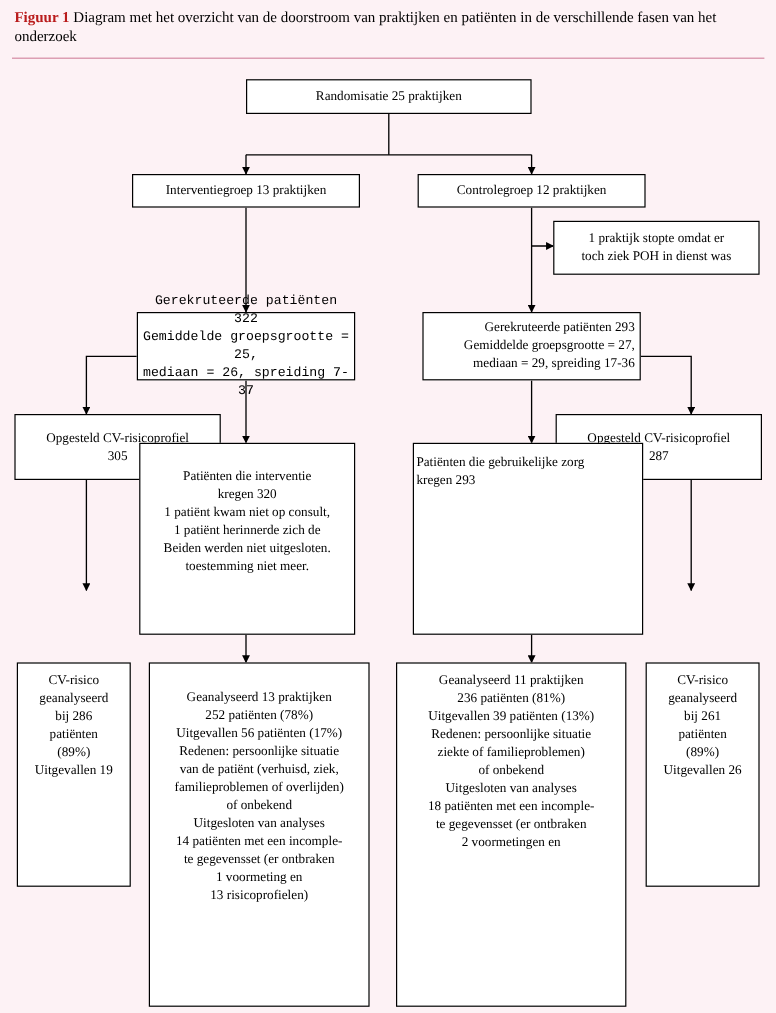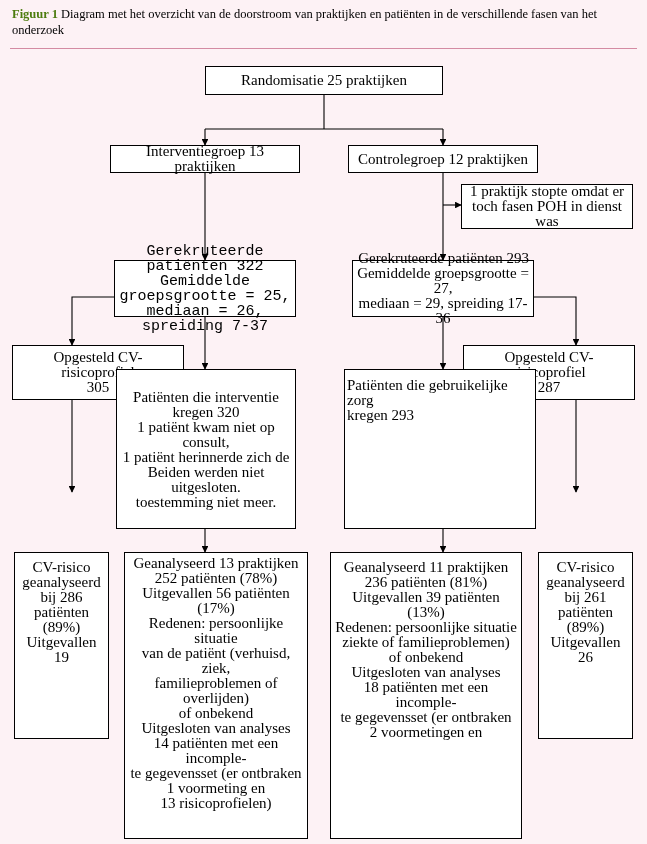--- a/index.html
+++ b/index.html
@@ -23,21 +23,21 @@
   .caption {
     position: absolute;
     left: 12px;
     top: 6px;
     width: 623px;
     font-family: "Liberation Serif", serif;
     font-size: 12.5px;
     line-height: 16px;
   }
   .caption .figlabel {
-    color: #4d7c0f;
+    color: #b91c1c;
     font-weight: bold;
   }
   .caption .captext {
     color: #000;
   }
   .rule {
     position: absolute;
     left: 10px;
     top: 48px;
     width: 627px;
@@ -49,21 +49,21 @@
     left: 0;
     top: 52px;
     width: 647px;
     height: 790px;
   }
   .box {
     position: absolute;
     box-sizing: border-box;
     background: #ffffff;
     border: 1px solid #000;
-    font-size: 15px;
+    font-size: 11px;
     line-height: 15px;
     text-align: center;
     padding: 4px 4px;
     display: flex;
     flex-direction: column;
     justify-content: center;
   }
   .box.top {
     justify-content: flex-start;
   }
@@ -138,21 +138,21 @@
     <div class="box" style="left:110px; top:93px; width:190px; height:28px;">
       <span class="ln">Interventiegroep 13 praktijken</span>
     </div>
 
     <div class="box" style="left:348px; top:93px; width:190px; height:28px;">
       <span class="ln">Controlegroep 12 praktijken</span>
     </div>
 
     <div class="box" style="left:461px; top:132px; width:172px; height:45px;">
       <span class="ln">1 praktijk stopte omdat er</span>
-      <span class="ln">toch fasen POH in dienst was</span>
+      <span class="ln">toch ziek POH in dienst was</span>
     </div>
 
     <div class="box" style="left:114px; top:208px; width:182px; height:57px;font-family:Liberation Mono, monospace;">
       <span class="ln">Gerekruteerde patiënten 322</span>
       <span class="ln">Gemiddelde groepsgrootte = 25,</span>
       <span class="ln">mediaan = 26, spreiding 7-37</span>
     </div>
 
     <div class="box" style="left:352px; top:208px; width:182px; height:57px;align-items:flex-end;">
       <span class="ln">Gerekruteerde patiënten 293</span>
@@ -186,21 +186,21 @@
 
     <div class="box top" style="left:14px; top:500px; width:95px; height:187px; padding-top:7px;">
       <span class="ln">CV-risico</span>
       <span class="ln">geanalyseerd</span>
       <span class="ln">bij 286</span>
       <span class="ln">patiënten</span>
       <span class="ln">(89%)</span>
       <span class="ln">Uitgevallen 19</span>
     </div>
 
-    <div class="box top" style="left:124px; top:500px; width:184px; height:287px; padding-top:3px;">
+    <div class="box top" style="left:124px; top:500px; width:184px; height:287px; padding-top:21px;">
       <span class="ln">Geanalyseerd 13 praktijken</span>
       <span class="ln">252 patiënten (78%)</span>
       <span class="ln">Uitgevallen 56 patiënten (17%)</span>
       <span class="ln">Redenen: persoonlijke situatie</span>
       <span class="ln">van de patiënt (verhuisd, ziek,</span>
       <span class="ln">familieproblemen of overlijden)</span>
       <span class="ln">of onbekend</span>
       <span class="ln">Uitgesloten van analyses</span>
       <span class="ln">14 patiënten met een incomple-</span>
       <span class="ln">te gegevensset (er ontbraken</span>

